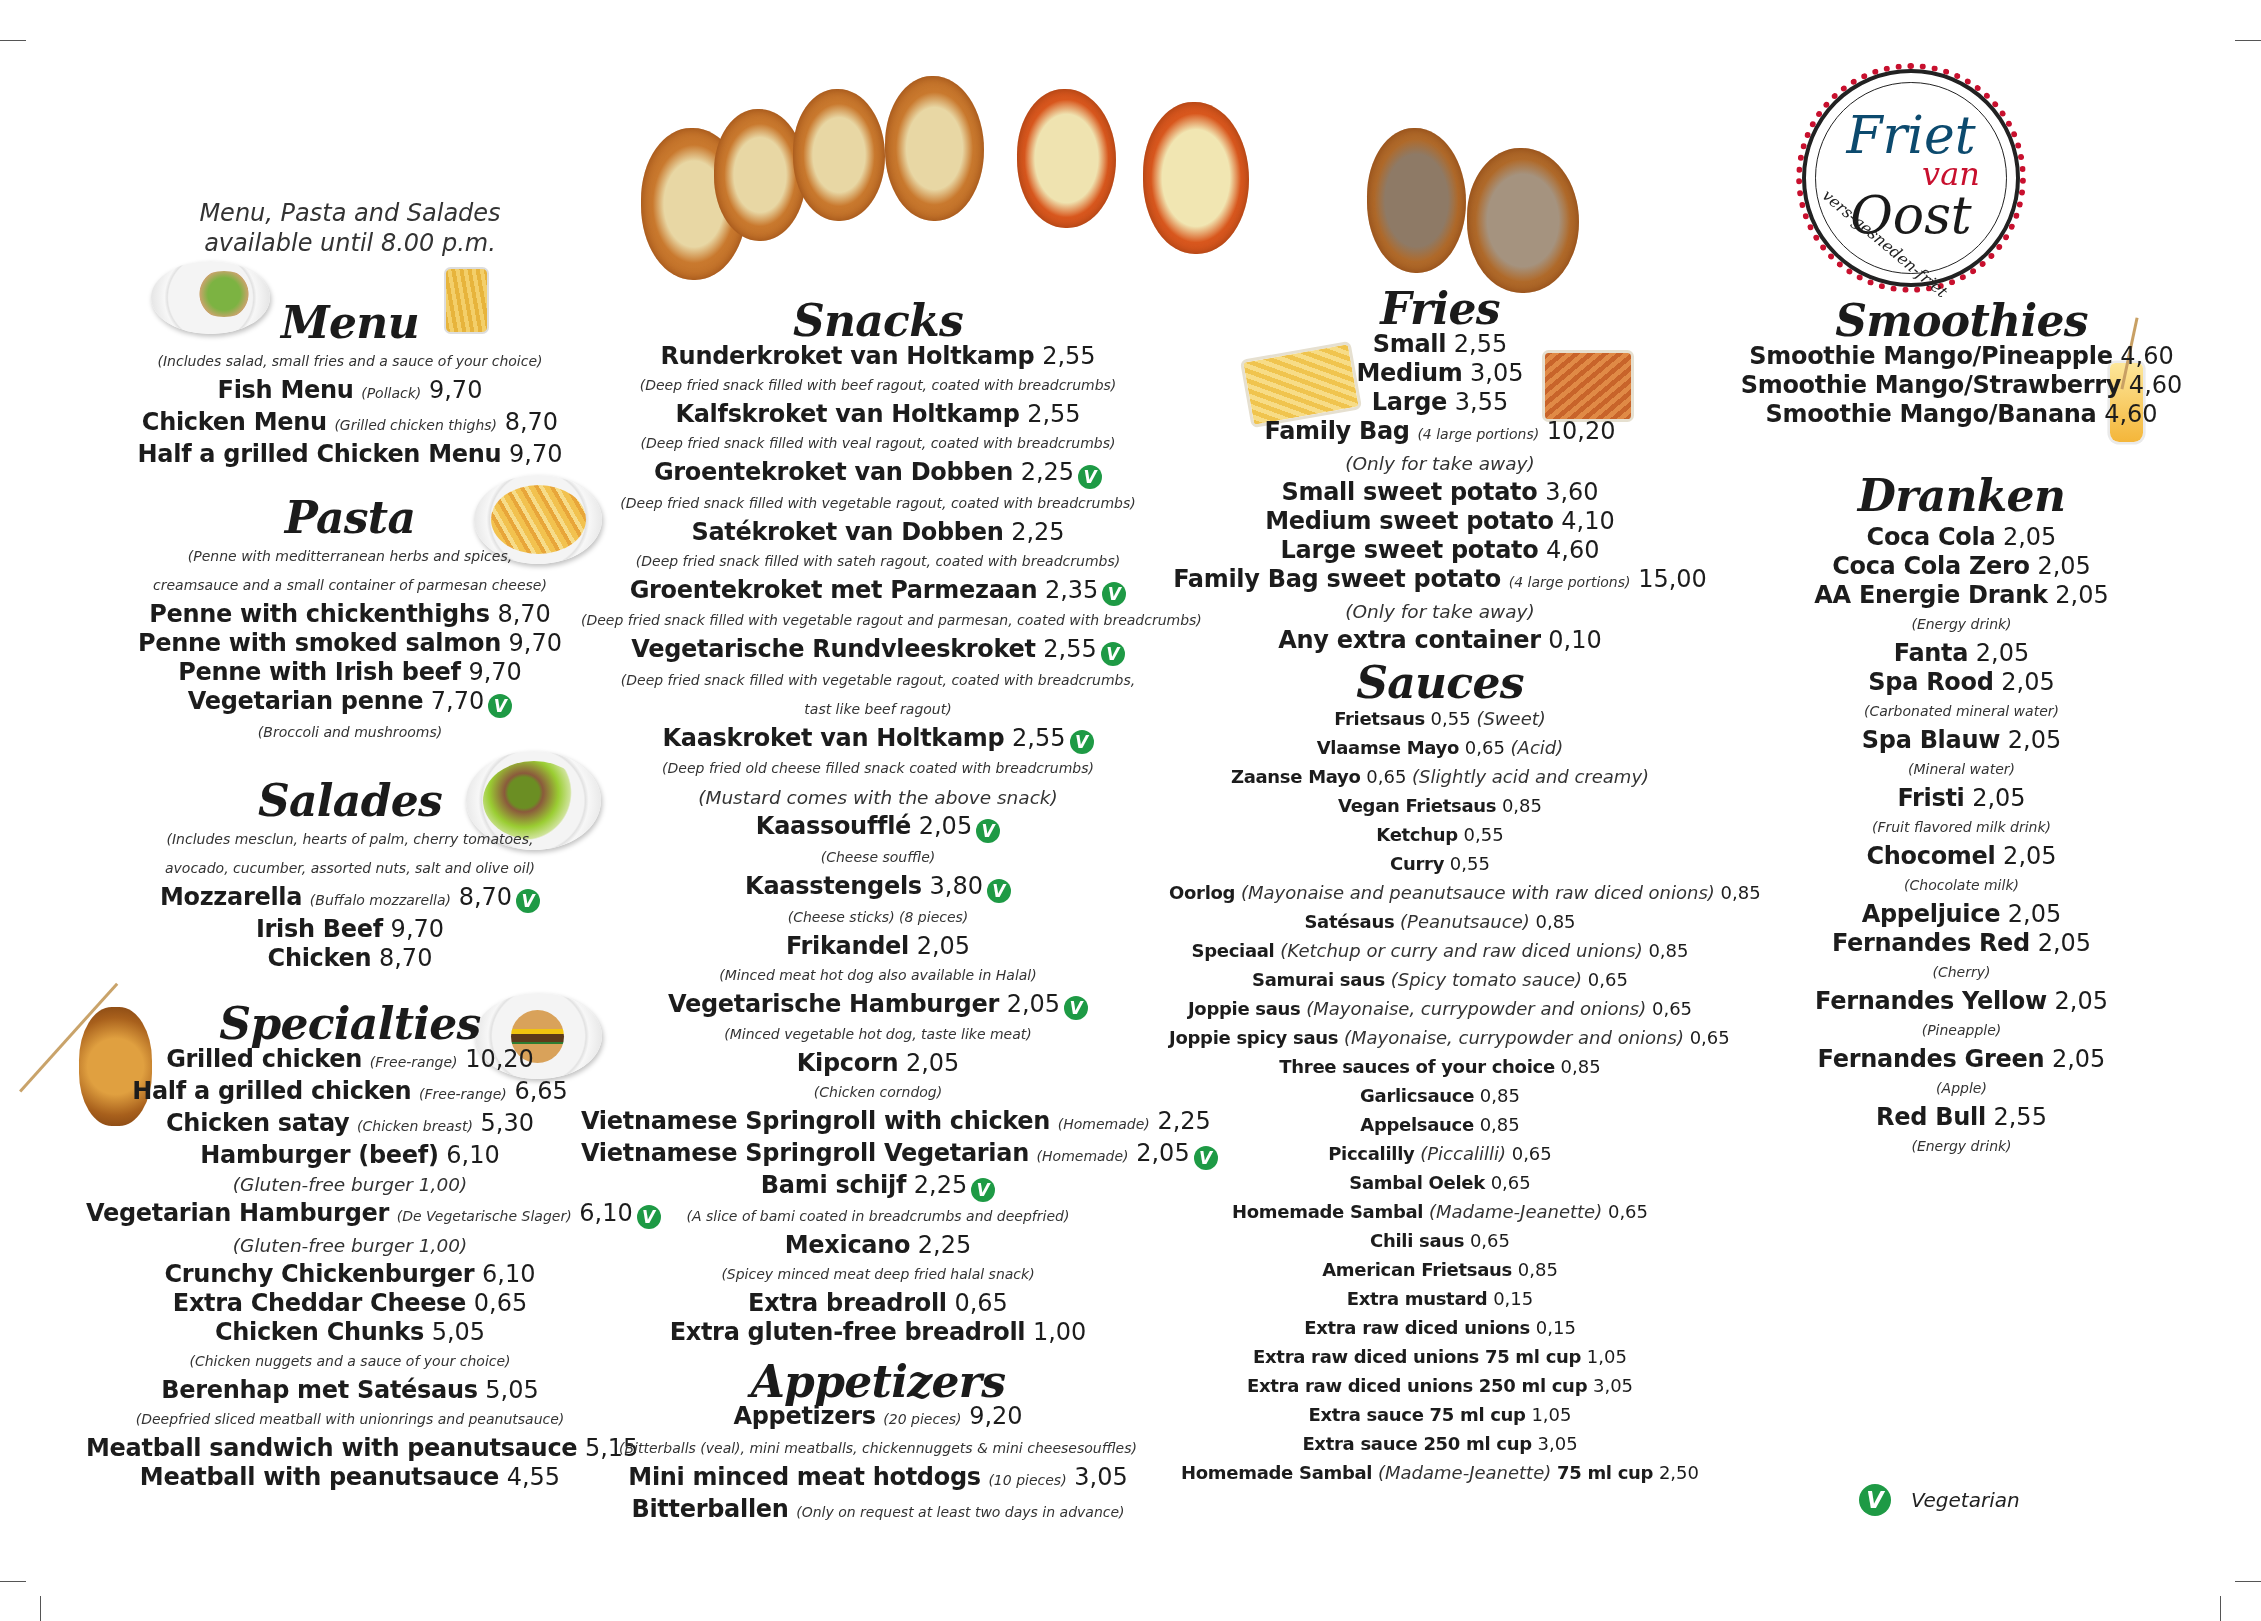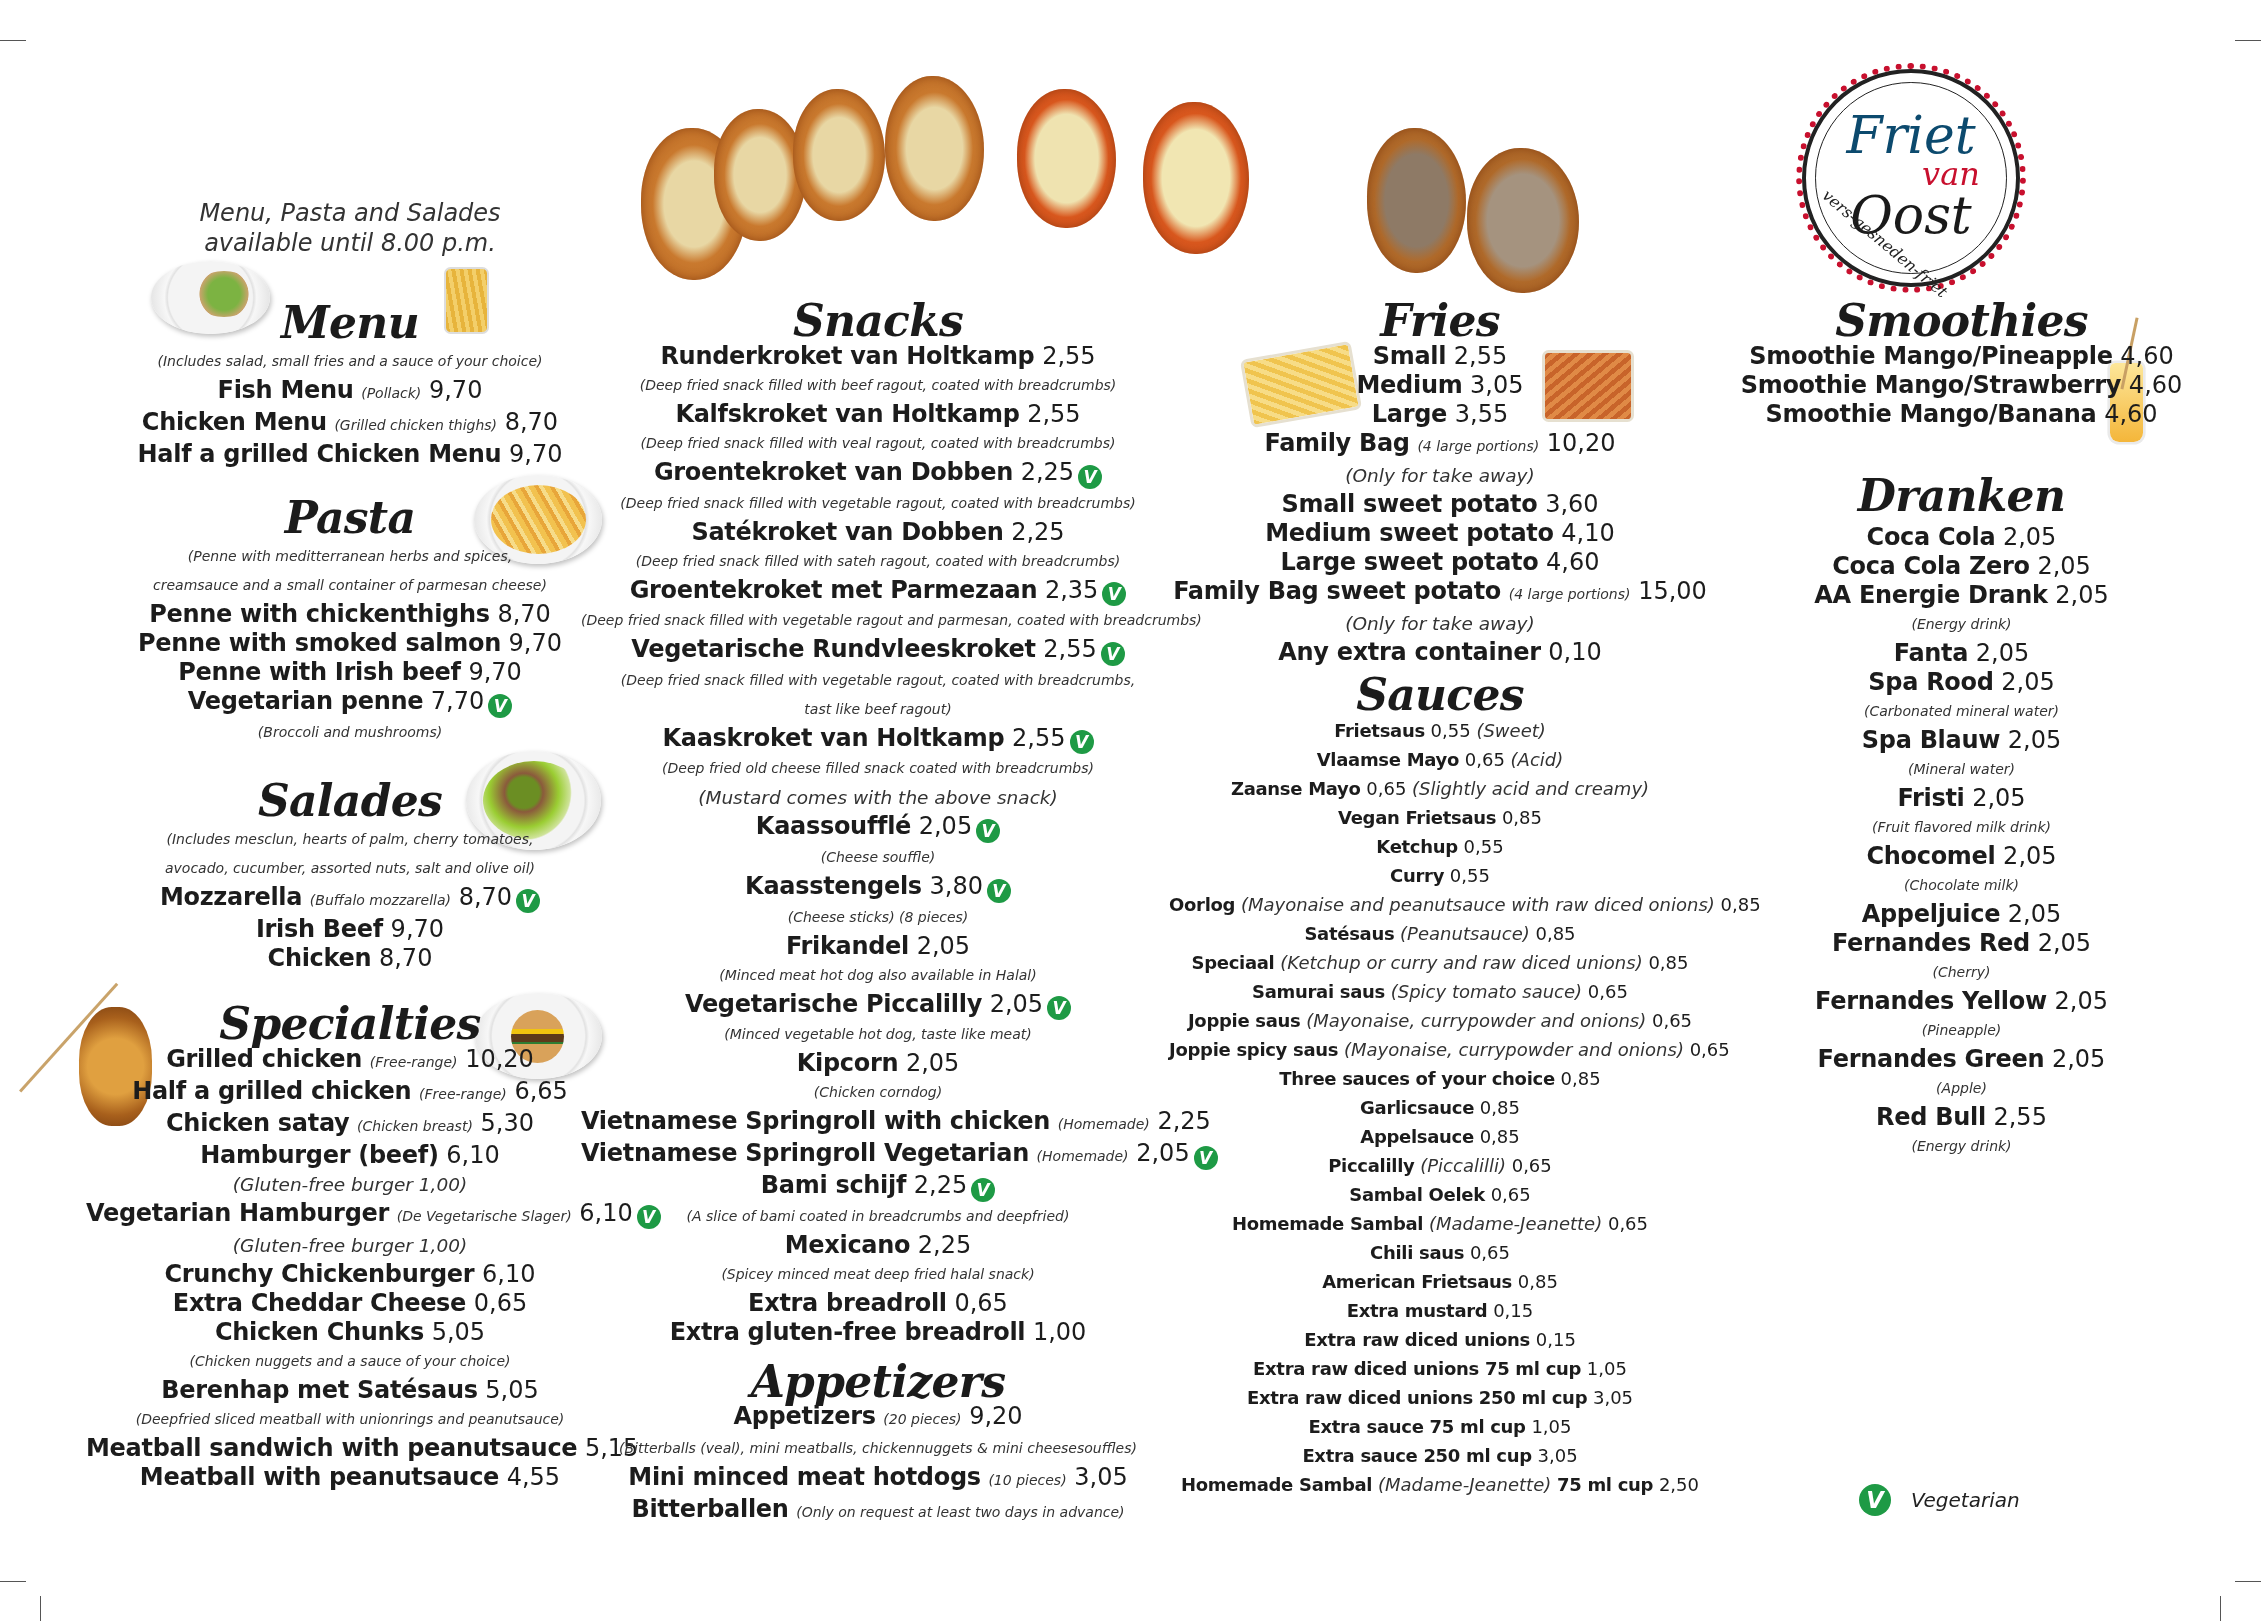--- a/index.html
+++ b/index.html
@@ -7,21 +7,21 @@
     width: 2261px; height: 1622px; position: relative; overflow: hidden;
     font-family: "DejaVu Sans", sans-serif; color: #1f1f1f;
   }
   .crop { position: absolute; background: #555; }
   .crop.h { height: 1.3px; width: 26.4px; }
   .crop.v { width: 1.3px; height: 26.4px; }
 
   .col { position: absolute; text-align: center; }
   .col-1 { left: 86px; width: 528px; top: 198px; }
   .col-2 { left: 581px; width: 594px; top: 300px; }
-  .col-3 { left: 1169px; width: 542px; top: 300px; }
+  .col-3 { left: 1169px; width: 542px; top: 288px; }
   .col-4 { left: 1704px; width: 515px; top: 300px; }
 
   .section-title {
     font-family: "DejaVu Serif", serif; font-style: italic;
     font-size: 44px; line-height: 48px; color: #1b1b1b;
     letter-spacing: -0.7px; margin: 0;
   }
   .note-top { font-style: italic; font-size: 24px; line-height: 30px; color: #333; }
   .item {
     font-size: 24px; line-height: 29px; white-space: nowrap; color: #1c1c1c;
@@ -198,21 +198,21 @@
     <div class="desc">tast like beef ragout)</div>
     <div class="item"><span class="name">Kaaskroket van Holtkamp</span> <span class="price">2,55</span><span class="veg">V</span></div>
     <div class="desc">(Deep fried old cheese filled snack coated with breadcrumbs)</div>
     <div class="desc big">(Mustard comes with the above snack)</div>
     <div class="item"><span class="name">Kaassoufflé</span> <span class="price">2,05</span><span class="veg">V</span></div>
     <div class="desc">(Cheese souffle)</div>
     <div class="item"><span class="name">Kaasstengels</span> <span class="price">3,80</span><span class="veg">V</span></div>
     <div class="desc">(Cheese sticks) (8 pieces)</div>
     <div class="item"><span class="name">Frikandel</span> <span class="price">2,05</span></div>
     <div class="desc">(Minced meat hot dog also available in Halal)</div>
-    <div class="item"><span class="name">Vegetarische Piccalilly</span> <span class="price">2,05</span><span class="veg">V</span></div>
+    <div class="item"><span class="name">Vegetarische Hamburger</span> <span class="price">2,05</span><span class="veg">V</span></div>
     <div class="desc">(Minced vegetable hot dog, taste like meat)</div>
     <div class="item"><span class="name">Kipcorn</span> <span class="price">2,05</span></div>
     <div class="desc">(Chicken corndog)</div>
     <div class="item"><span class="name">Vietnamese Springroll with chicken</span> <span class="sub">(Homemade)</span> <span class="price">2,25</span></div>
     <div class="item"><span class="name">Vietnamese Springroll Vegetarian</span> <span class="sub">(Homemade)</span> <span class="price">2,05</span><span class="veg">V</span></div>
     <div class="item"><span class="name">Bami schijf</span> <span class="price">2,25</span><span class="veg">V</span></div>
     <div class="desc">(A slice of bami coated in breadcrumbs and deepfried)</div>
     <div class="item"><span class="name">Mexicano</span> <span class="price">2,25</span></div>
     <div class="desc">(Spicey minced meat deep fried halal snack)</div>
     <div class="item"><span class="name">Extra breadroll</span> <span class="price">0,65</span></div>

